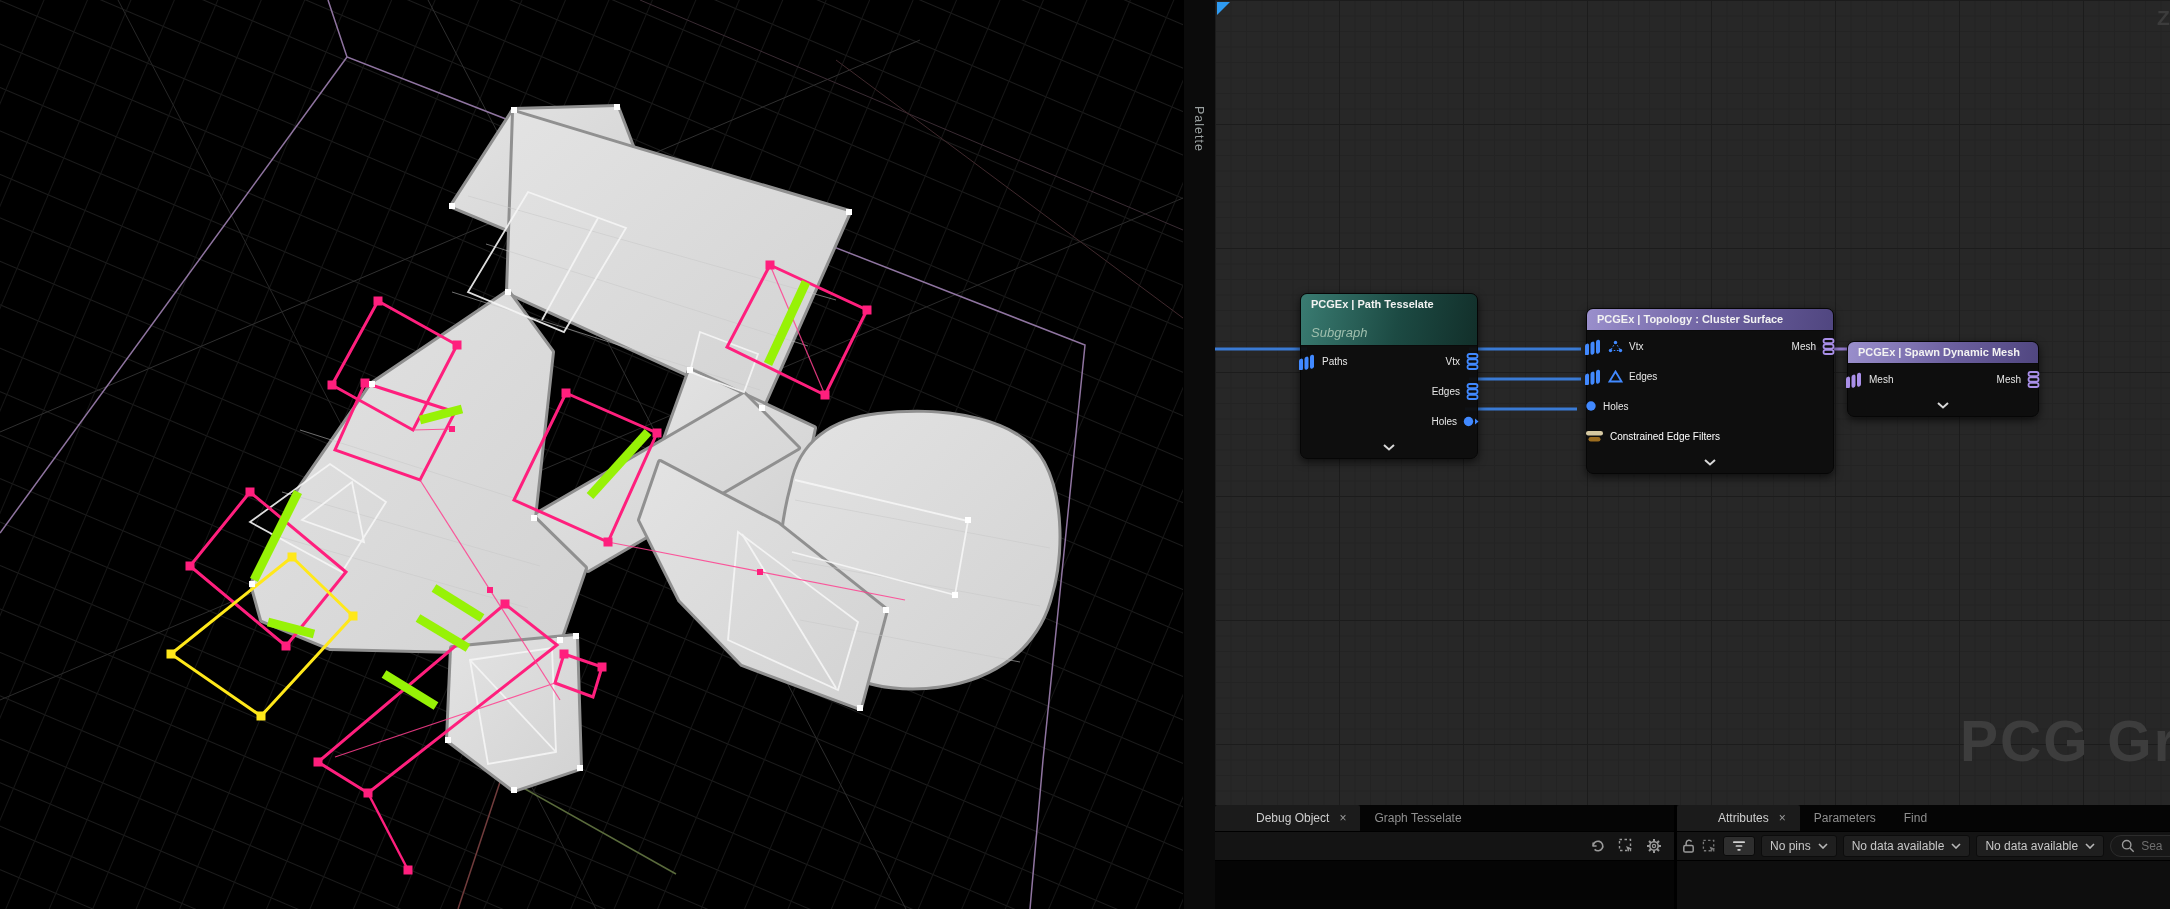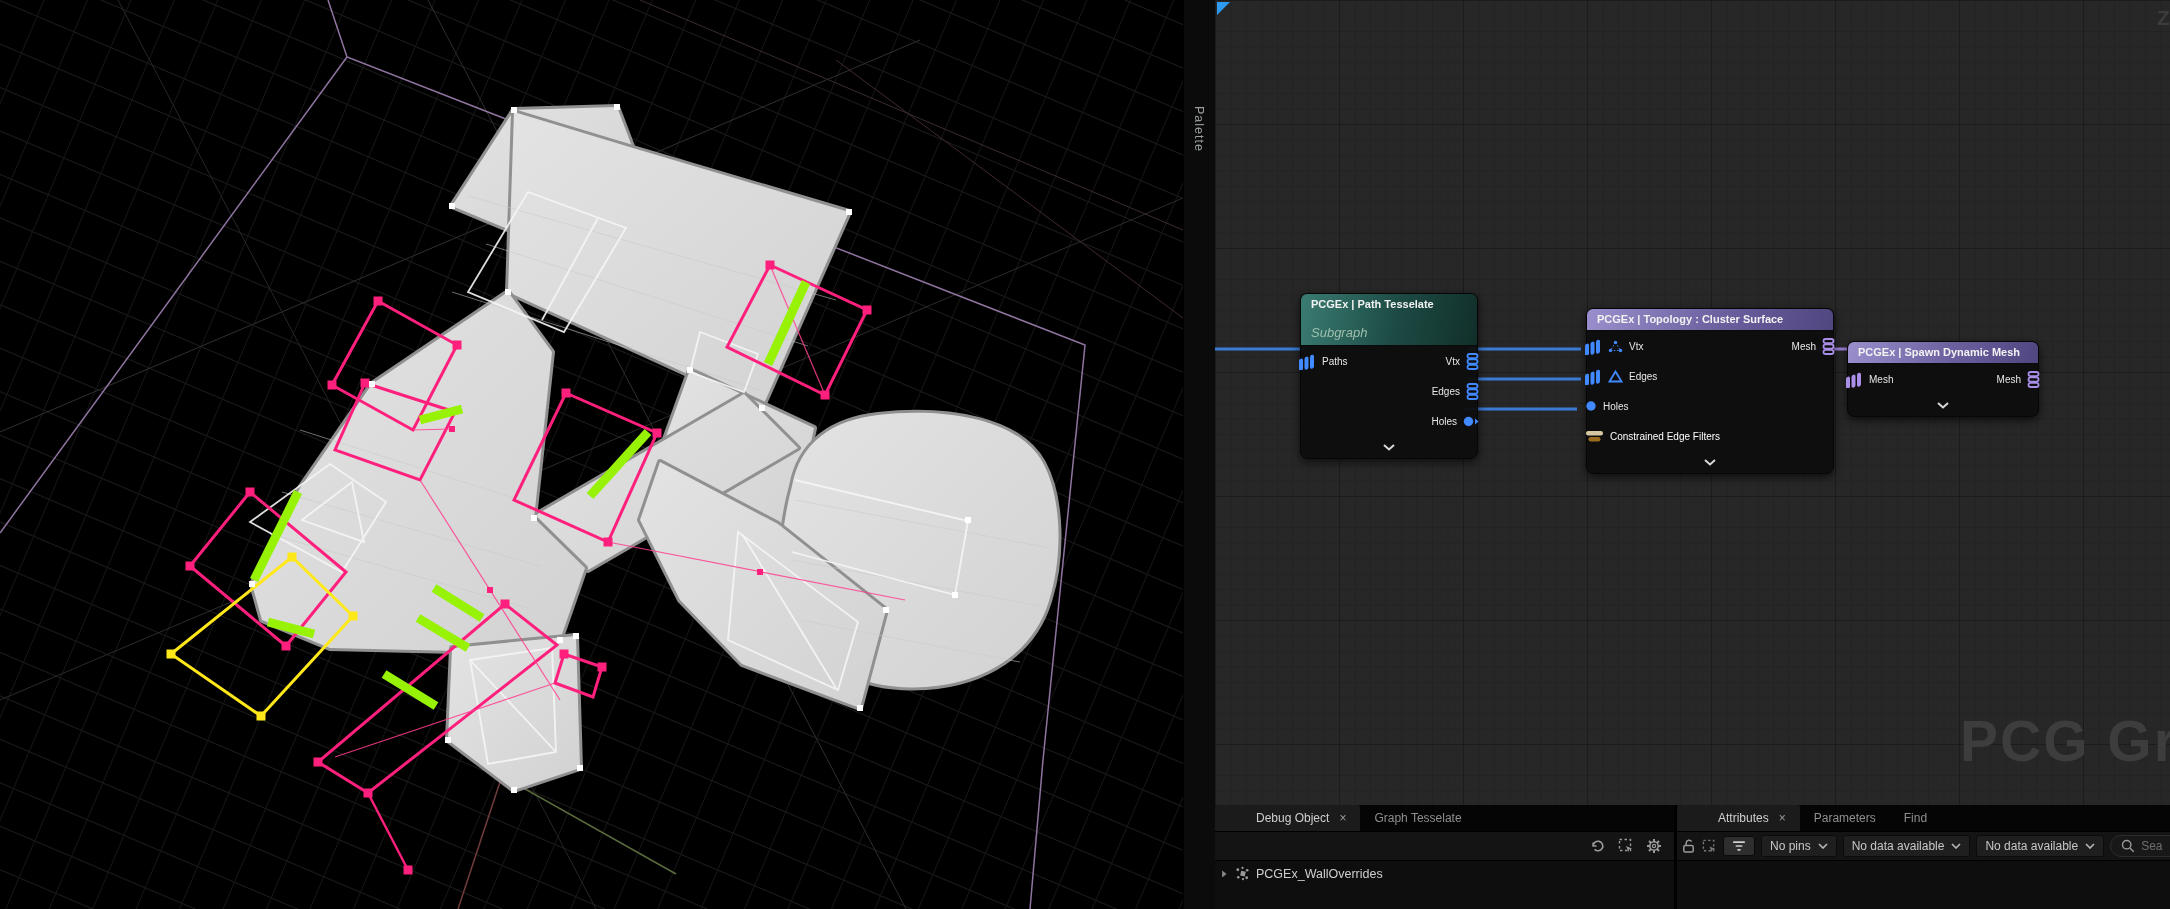--- a/index.html
+++ b/index.html
@@ -447,39 +447,20 @@
                 <line x1="8" y1="1" x2="8" y2="15"></line>
                 <line x1="1" y1="8" x2="15" y2="8"></line>
                 <line x1="3" y1="3" x2="13" y2="13"></line>
                 <line x1="13" y1="3" x2="3" y2="13"></line>
               </g>
               <circle cx="8" cy="8" r="4.2" fill="#141414" stroke="#9a9a9a" stroke-width="1.6"></circle>
               <circle cx="8" cy="8" r="1.6" fill="#141414" stroke="#9a9a9a" stroke-width="1.2"></circle>
             </svg>
         </span>
       </div>
-      <div class="content">
-        <div class="listrow">
-          <svg width="10" height="10" viewBox="0 0 16 16">
-              <path d="M5 2.5 L12 8 L5 13.5 Z" fill="#8a8a8a"></path>
-            </svg>
-          <svg width="15" height="15" viewBox="0 0 16 16">
-              <g fill="#9a9a9a">
-                <rect x="6" y="5.5" width="5" height="5" transform="rotate(12 8 8)"></rect>
-                <circle cx="3" cy="4" r="1.5"></circle>
-                <circle cx="13" cy="4.5" r="1.4"></circle>
-                <circle cx="3.5" cy="12" r="1.4"></circle>
-                <circle cx="12.5" cy="12.5" r="1.5"></circle>
-                <circle cx="8" cy="2" r="1.2"></circle>
-                <circle cx="8.5" cy="14" r="1.2"></circle>
-              </g>
-            </svg>
-          <span>PCGEx_WallOverrides</span>
-        </div>
-      </div>
     </div>
 
     <div class="panel" id="panel-right">
       <div class="tabbar">
         <div class="tab active">
           <span>Attributes</span>
           <span class="close">×</span>
         </div>
         <div class="tab">
           <span>Parameters</span>

